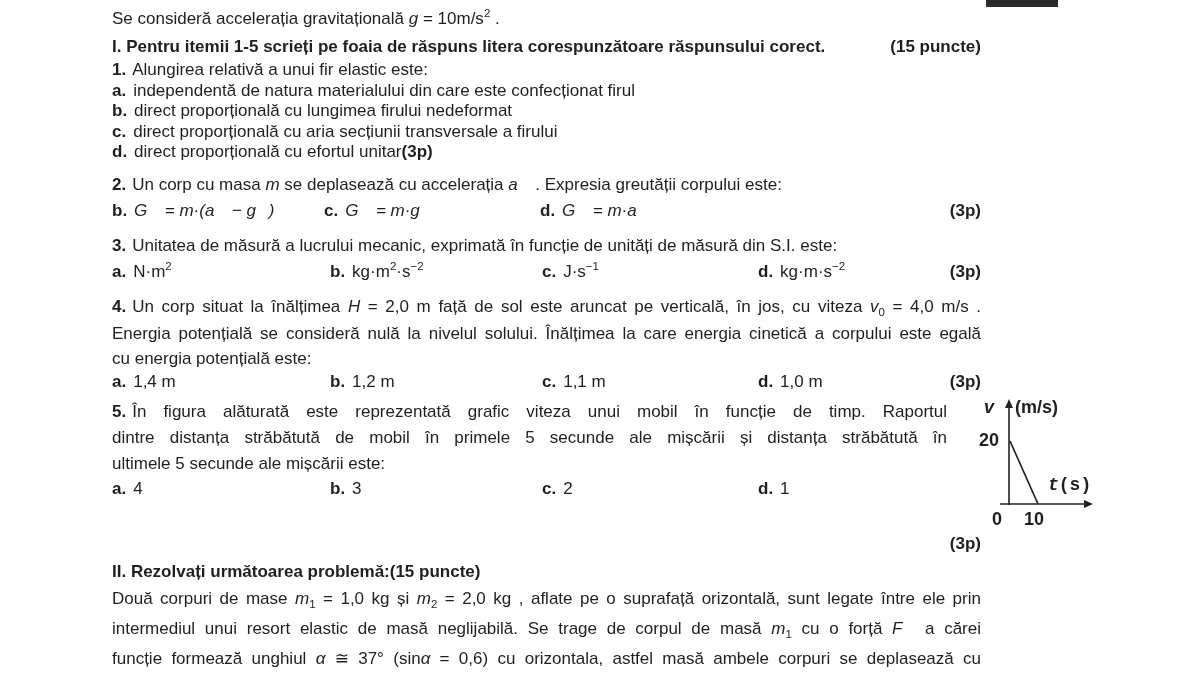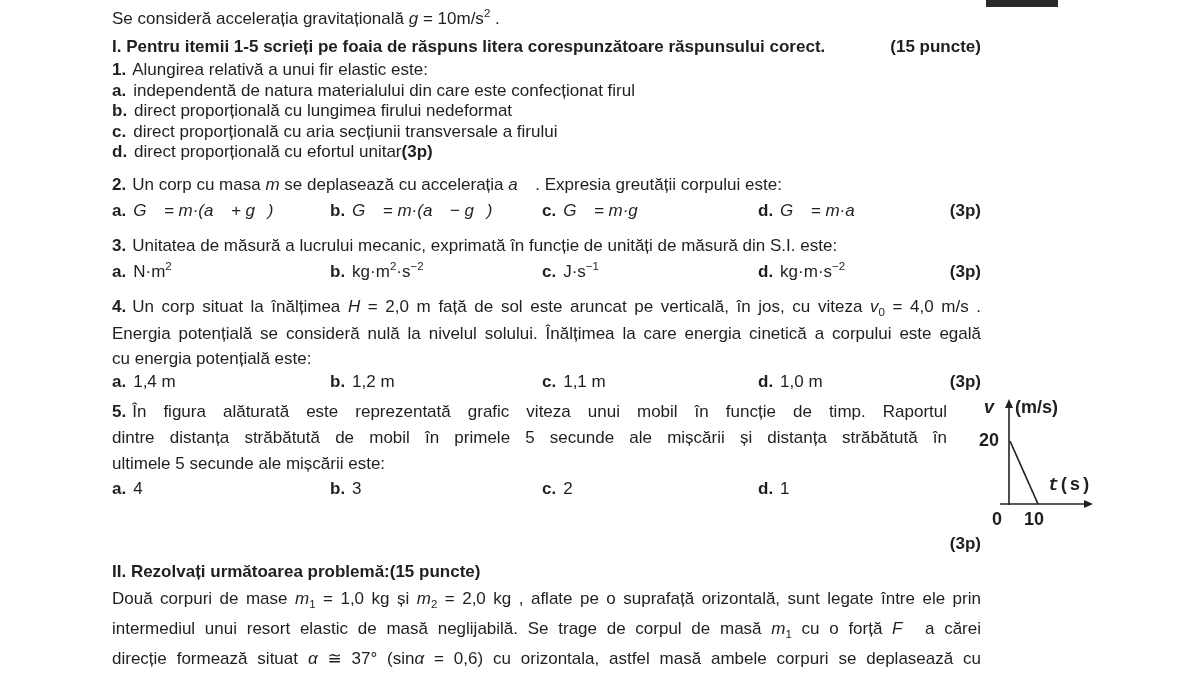--- a/index.html
+++ b/index.html
@@ -71,21 +71,20 @@
   </div>
   <div class="line opt1 sb">
     <span><span class="ol">d.</span><span>direct proporțională cu efortul unitar</span></span>
     <span class="pts">(3p)</span>
   </div>
 
   <div class="line st">
     <span class="qn">2.</span><span>Un corp cu masa </span><span class="v">m</span><span>  se deplasează cu accelerația  </span><span class="v">a⃗</span><span> . Expresia greutății corpului este:</span>
   </div>
   <div class="orow">
-    <span class="cell c1"><span class="ol">a.</span><span class="v">G⃗ = m·(a⃗ + g⃗)</span></span>
     <span class="cell c2"><span class="ol">b.</span><span class="v">G⃗ = m·(a⃗ − g⃗)</span></span>
     <span class="cell c3"><span class="ol">c.</span><span class="v">G⃗ = m·g⃗</span></span>
     <span class="cell c4"><span class="ol">d.</span><span class="v">G⃗ = m·a⃗</span></span>
     <span class="pts">(3p)</span>
   </div>
 
   <div class="line st">
     <span class="qn">3.</span><span>Unitatea de măsură a lucrului mecanic, exprimată în funcție de unități de măsură din S.I. este:</span>
   </div>
   <div class="orow">
@@ -146,15 +145,15 @@
     <span class="b">II. Rezolvați următoarea problemă:</span>
     <span class="pts">(15 puncte)</span>
   </div>
   <div class="para just">
     <span>Două corpuri de mase </span><span class="v">m</span><sub>1</sub><span> = 1,0 kg și </span><span class="v">m</span><sub>2</sub><span> = 2,0 kg , aflate pe o suprafață orizontală, sunt legate între ele prin</span>
   </div>
   <div class="para just">
     <span>intermediul unui resort elastic de masă neglijabilă. Se trage de corpul de masă </span><span class="v">m</span><sub>1</sub><span> cu o forță </span><span class="v">F⃗</span><span> a cărei</span>
   </div>
   <div class="para just">
-    <span>direcție formează situat </span><span class="v">α</span><span> ≅ 37° </span><span>(sin</span><span class="v">α</span><span> = 0,6)</span><span> cu orizontala, astfel masă ambele corpuri se deplasează cu</span>
+    <span>funcție formează unghiul </span><span class="v">α</span><span> ≅ 37° </span><span>(sin</span><span class="v">α</span><span> = 0,6)</span><span> cu orizontala, astfel masă ambele corpuri se deplasează cu</span>
   </div>
 </div>
 
 </body></html>

